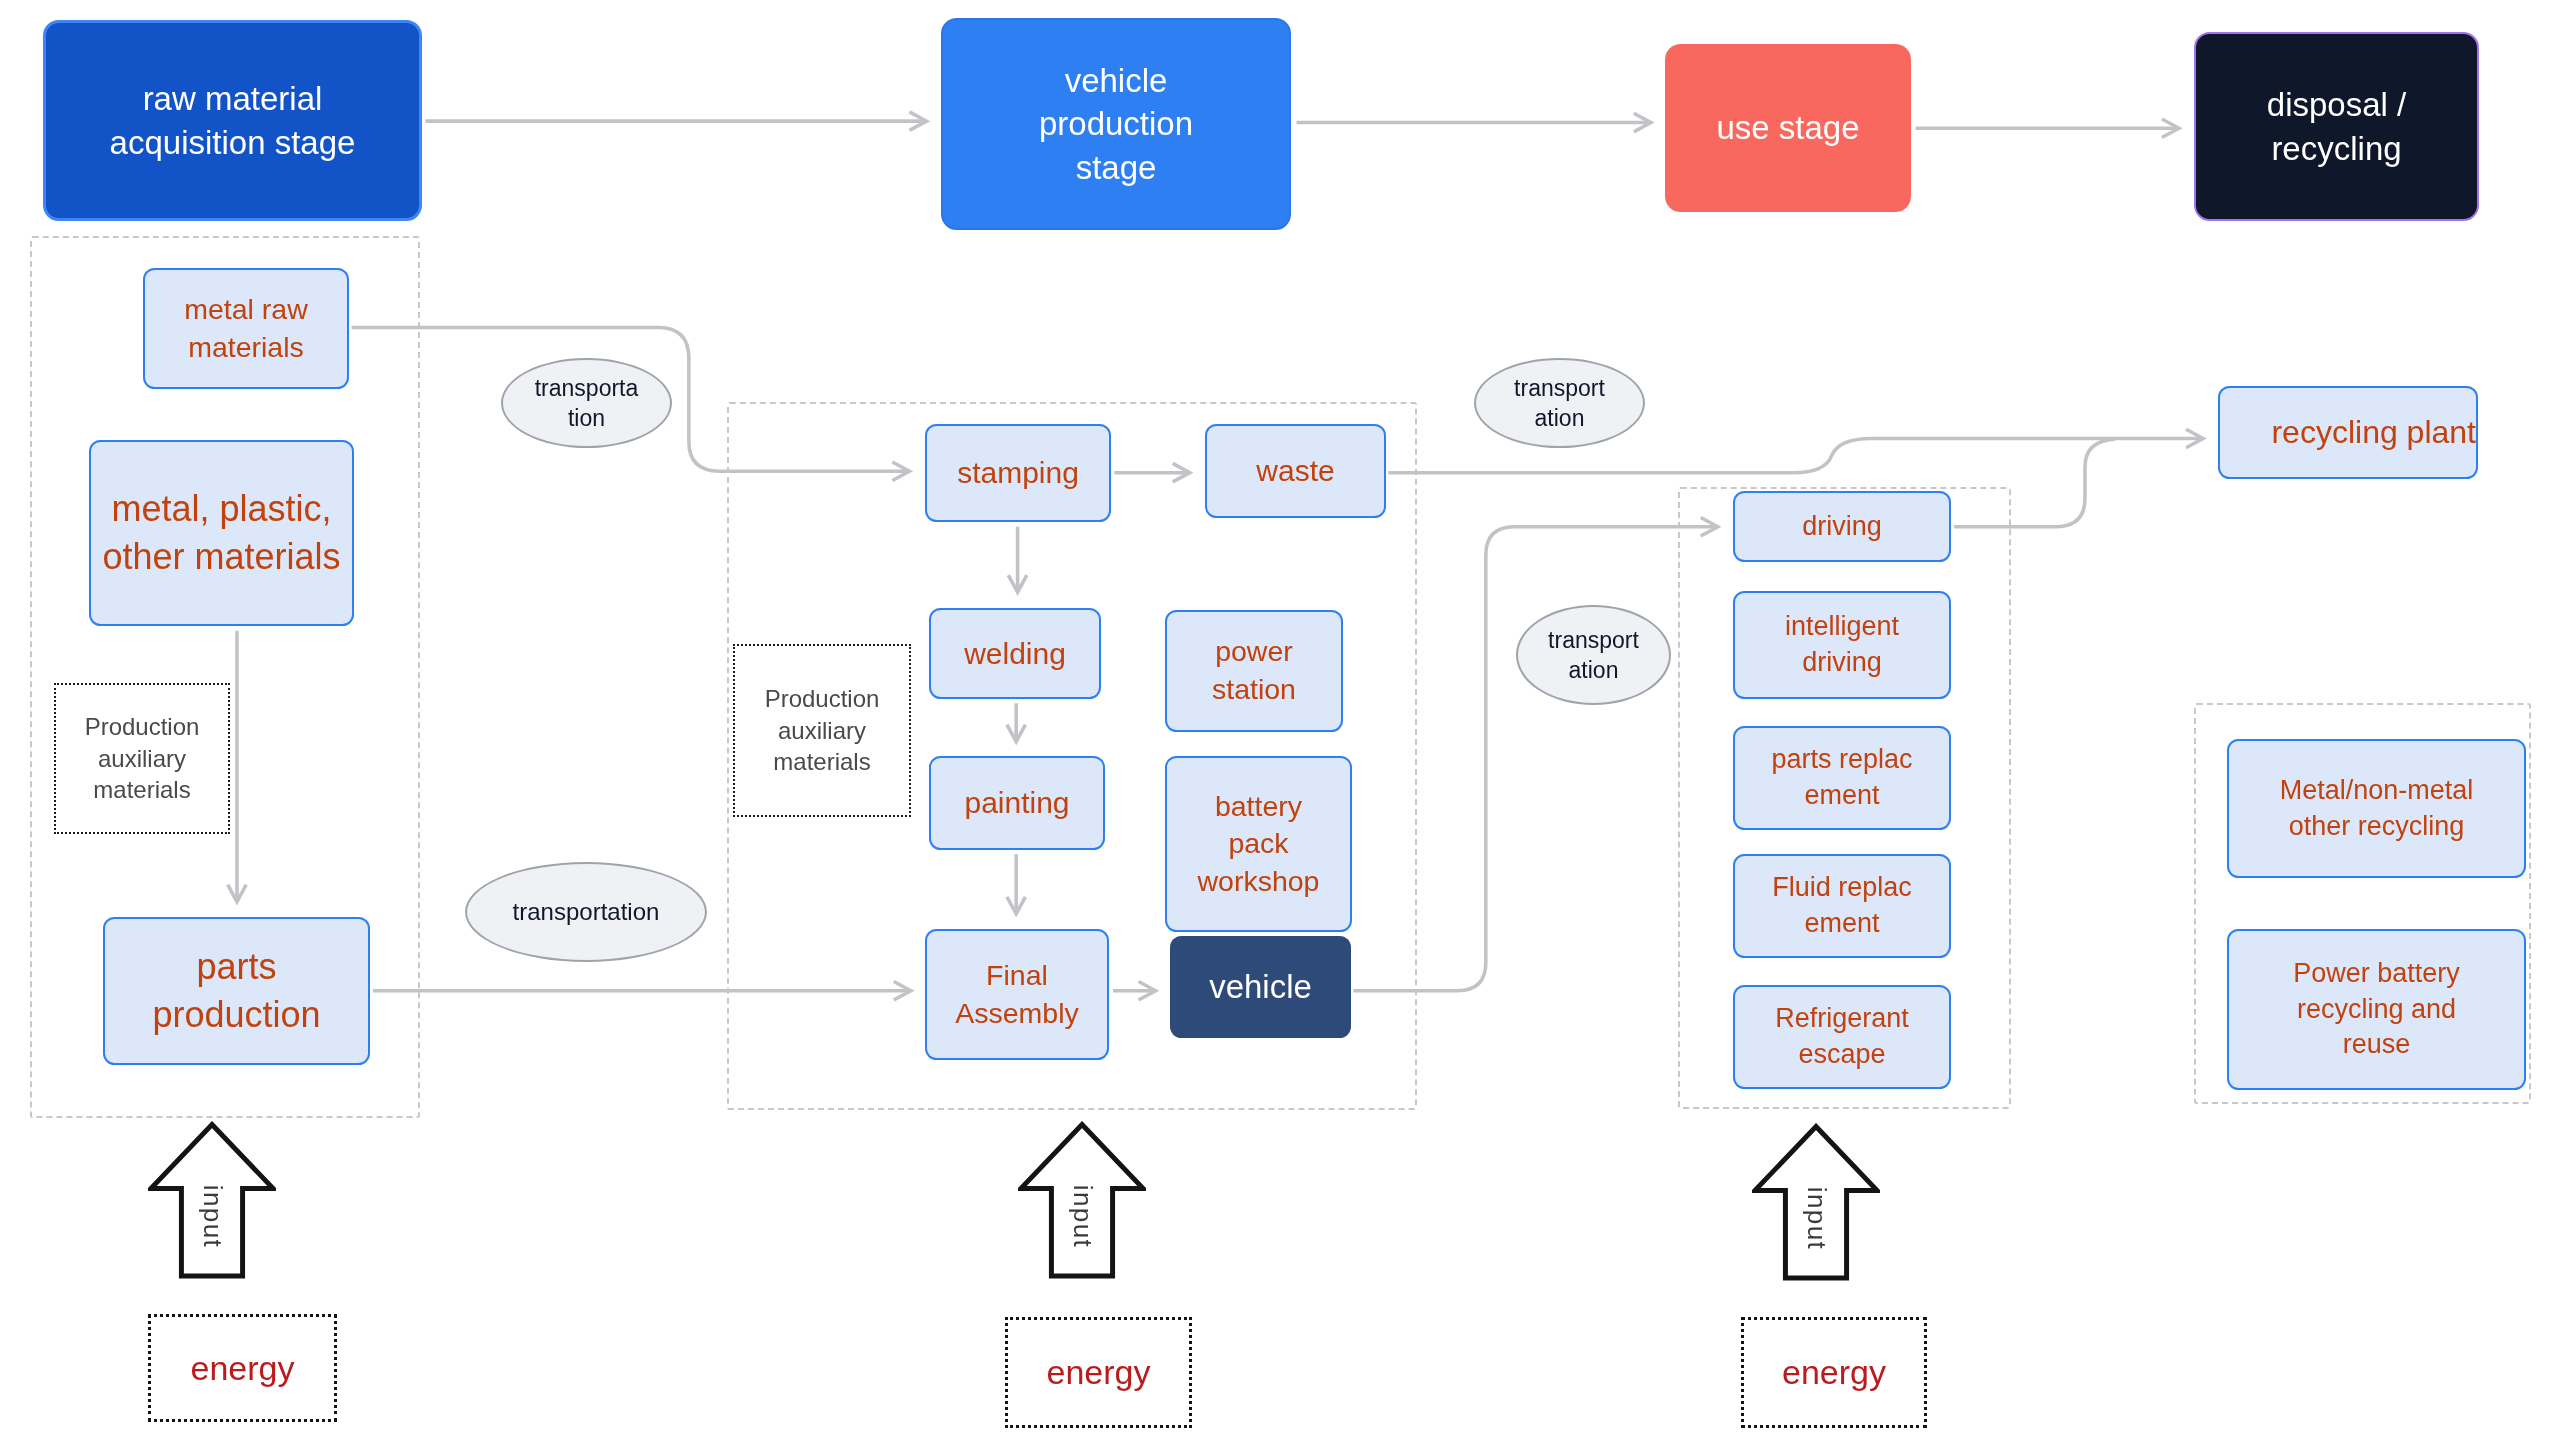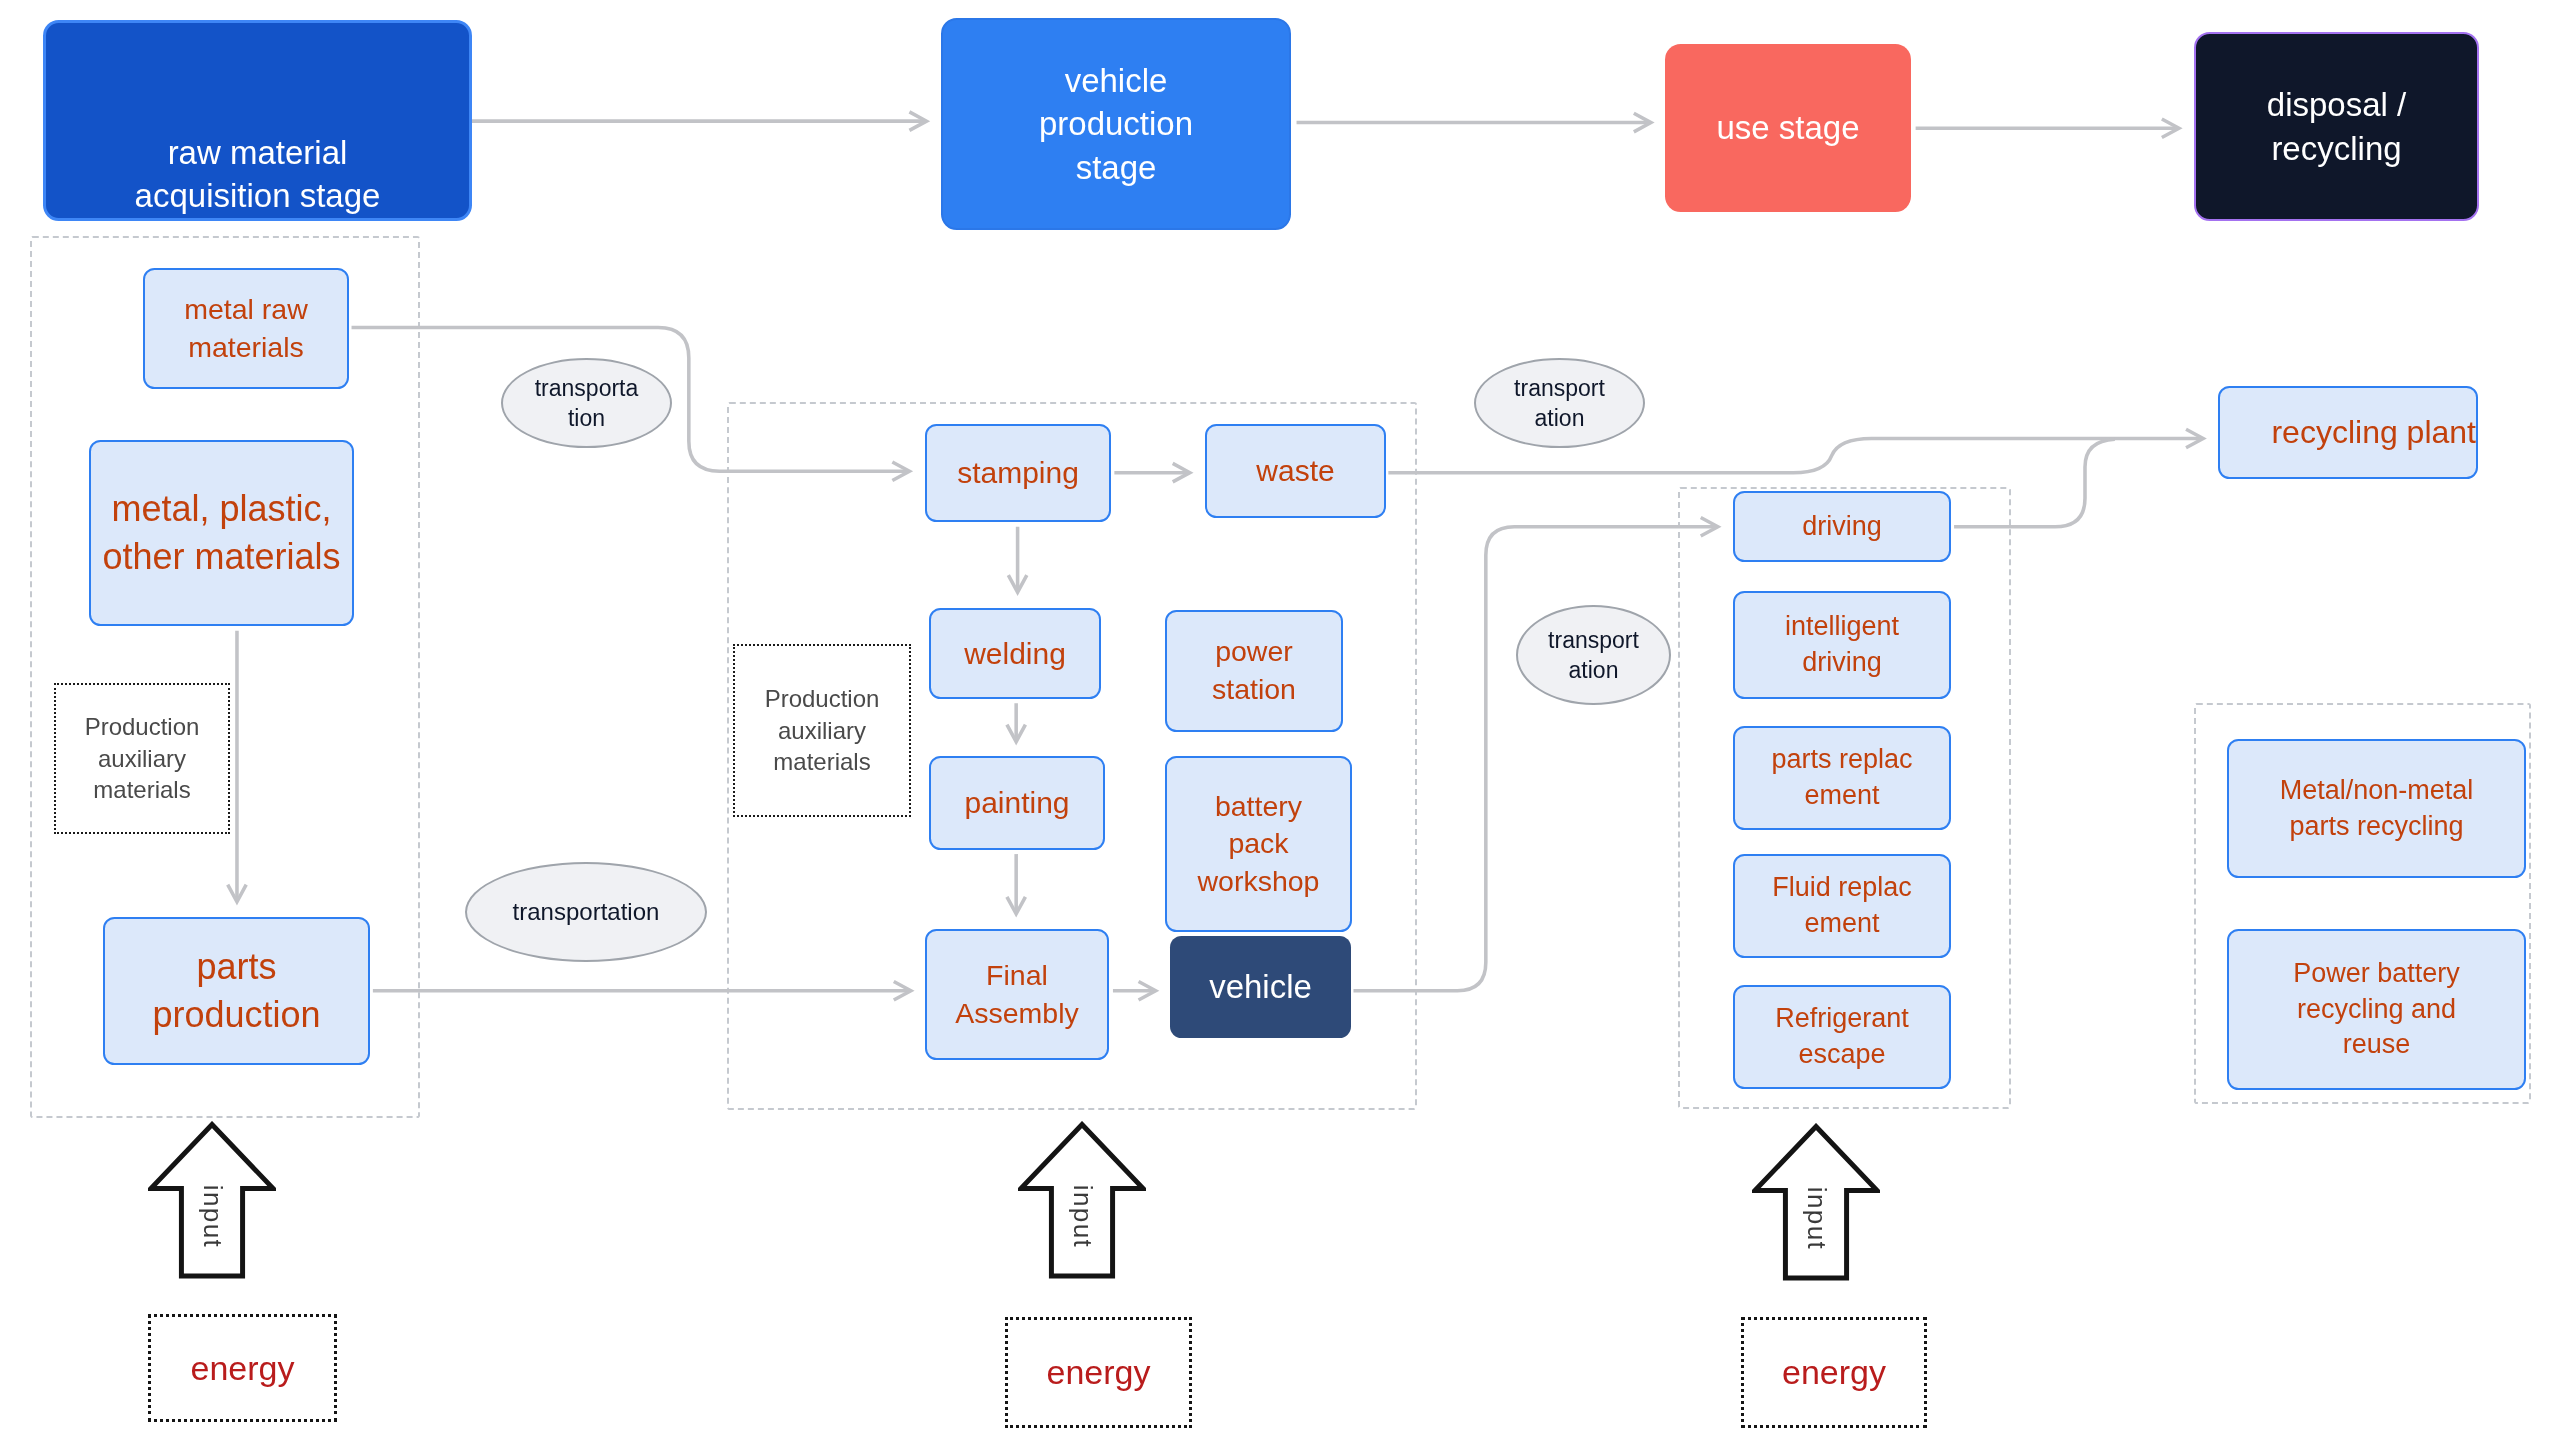--- a/index.html
+++ b/index.html
@@ -68,21 +68,21 @@
       <path d="M 1428 1200 V 1282" marker-end="url(#chev)"></path>
       <path d="M 333 886 V 1265" marker-end="url(#chev)"></path>
       <path d="M 524 1392 H 1278" marker-end="url(#chev)"></path>
       <path d="M 1564 1392 H 1622" marker-end="url(#chev)"></path>
       <path d="M 1902 1392 H 2048 Q 2088 1392 2088 1352 V 780 Q 2088 740 2128 740 H 2412" marker-end="url(#chev)"></path>
       <path d="M 1951 664 H 2520 Q 2565 664 2574 640 Q 2584 616 2630 616 H 3094" marker-end="url(#chev)"></path>
       <path d="M 2746 740 H 2888 Q 2930 740 2930 700 V 656 Q 2930 619 2972 617"></path>
     </g>
   </svg>
 
-  <div class="abs flex stage stage-raw" style="left:43px;top:20px;width:429px;height:201px;align-items:flex-end;">
+  <div class="abs flex stage stage-raw" style="left:43px;top:20px;width:379px;height:201px;">
     <span class="lbl">raw material
 acquisition stage</span>
   </div>
   <div class="abs flex stage stage-vp" style="left:941px;top:18px;width:350px;height:212px;">
     <span class="lbl">vehicle
 production
 stage</span>
   </div>
   <div class="abs flex stage stage-use" style="left:1665px;top:44px;width:246px;height:168px;">
     <span class="lbl">use stage</span>
@@ -162,21 +162,21 @@
   <div class="abs flex node" style="left:1733px;top:985px;width:218px;height:104px;font-size:27px;">
     <span class="lbl">Refrigerant
 escape</span>
   </div>
 
   <div class="abs flex node" style="left:2218px;top:386px;width:260px;height:93px;font-size:32px;justify-content:flex-end;">
     <span class="lbl">recycling plant</span>
   </div>
   <div class="abs flex node" style="left:2227px;top:739px;width:299px;height:139px;font-size:27px;">
     <span class="lbl">Metal/non-metal
-parts recycling</span>
+other recycling</span>
   </div>
   <div class="abs flex node" style="left:2227px;top:929px;width:299px;height:161px;font-size:27px;">
     <span class="lbl">Power battery
 recycling and
 reuse</span>
   </div>
 
   <div class="abs flex ellipse" style="left:501px;top:358px;width:171px;height:90px;font-size:23px;">
     <span class="lbl">transporta
 tion</span>

